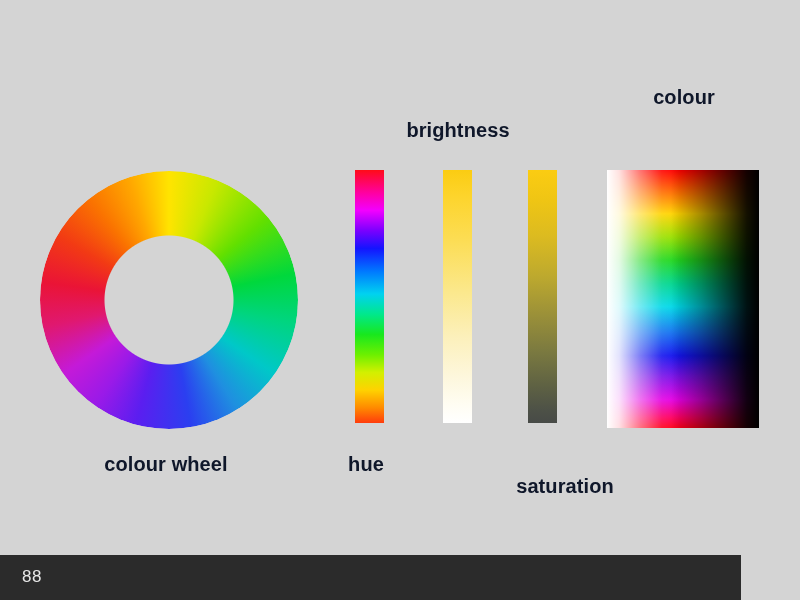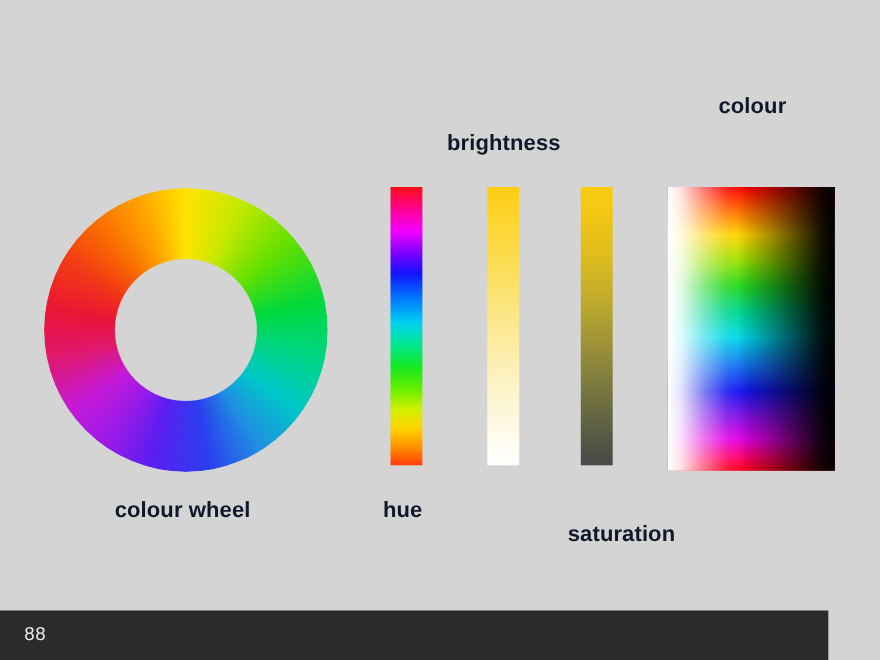--- a/index.html
+++ b/index.html
@@ -170,21 +170,20 @@
   }
 
   
   #footer {
     position: absolute;
     left: 0;
     bottom: 0;
     width: 741px;
     height: 45px;
     background: #2b2b2b;
-    padding-left: 12px;
   }
   #page-number {
     position: absolute;
     left: 22px;
     top: 12px;
     color: #e8e8e8;
     font-size: 17px;
     font-weight: 400;
     letter-spacing: 0.5px;
   }

